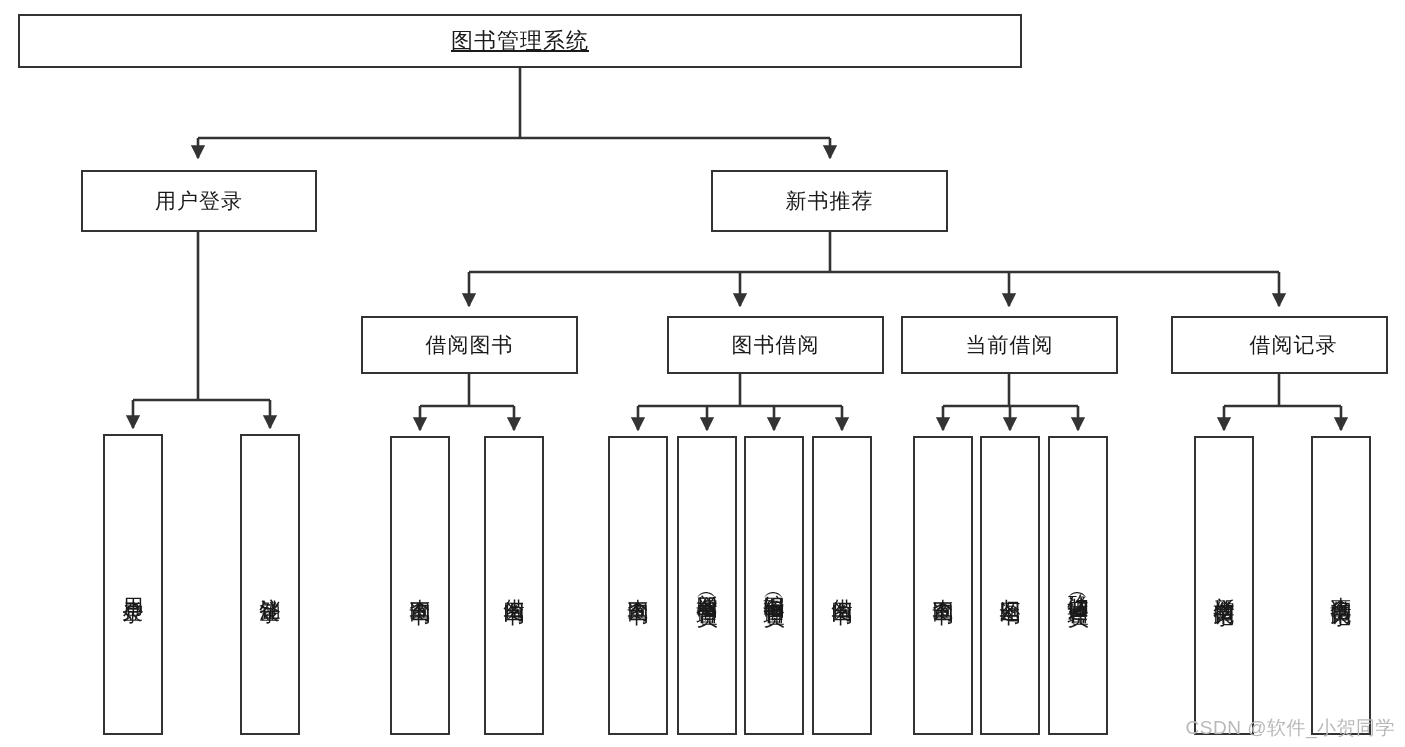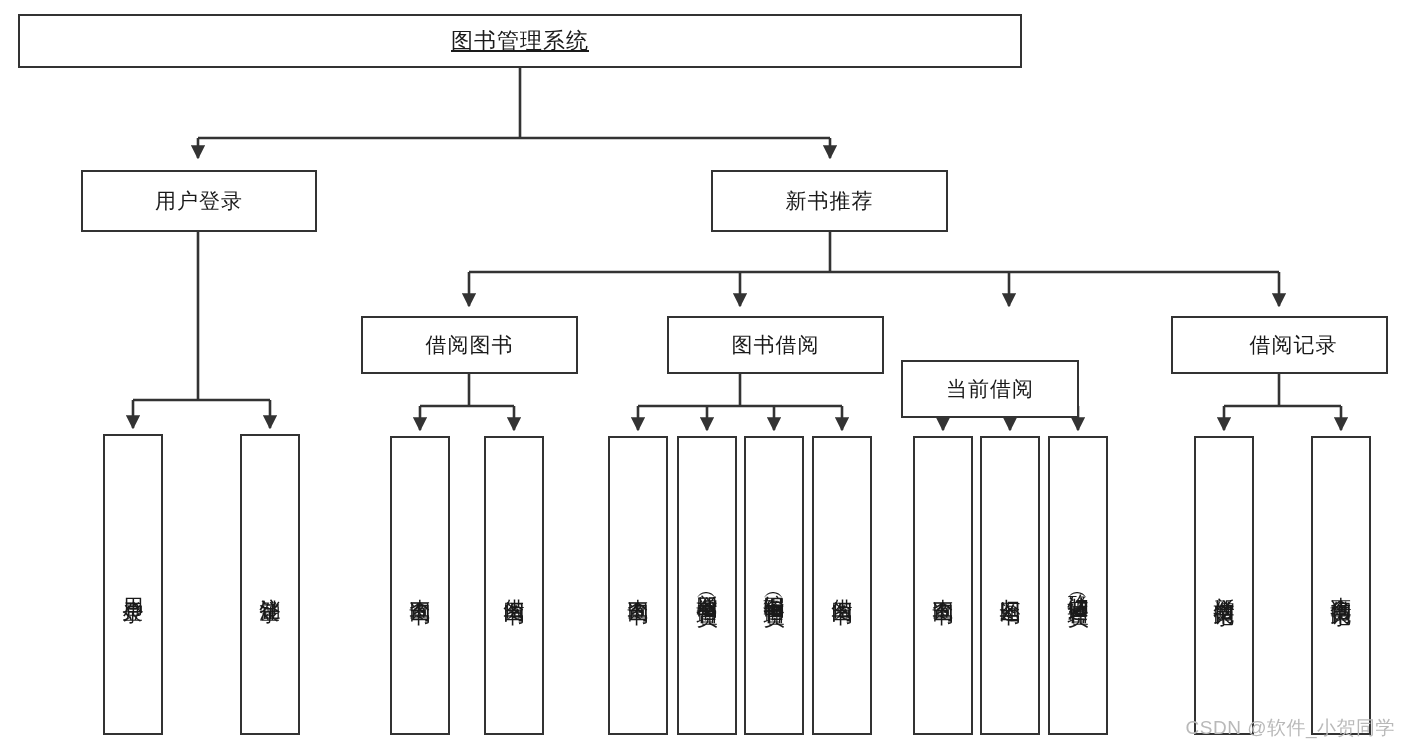--- a/index.html
+++ b/index.html
@@ -135,21 +135,21 @@
   <div class="node horiz" style="left:711px; top:170px; width:237px; height:62px;">
     <span>新书推荐</span>
   </div>
 
   <div class="node horiz" style="left:361px; top:316px; width:217px; height:58px;">
     <span>借阅图书</span>
   </div>
   <div class="node horiz" style="left:631px; top:316px; width:217px; height:58px;margin-left:36px;">
     <span>图书借阅</span>
   </div>
-  <div class="node horiz" style="left:901px; top:316px; width:178px; height:58px;margin-top:44px;">
+  <div class="node horiz" style="left:901px; top:316px; width:217px; height:58px;">
     <span>当前借阅</span>
   </div>
   <div class="node horiz" style="left:1171px; top:316px; width:217px; height:58px;padding-left:28px;">
     <span>借阅记录</span>
   </div>
 
   <div class="node vert" style="left:103px; top:434px; width:60px; height:301px;">
     <span>用户登录</span>
   </div>
   <div class="node vert" style="left:240px; top:434px; width:60px; height:301px;">

